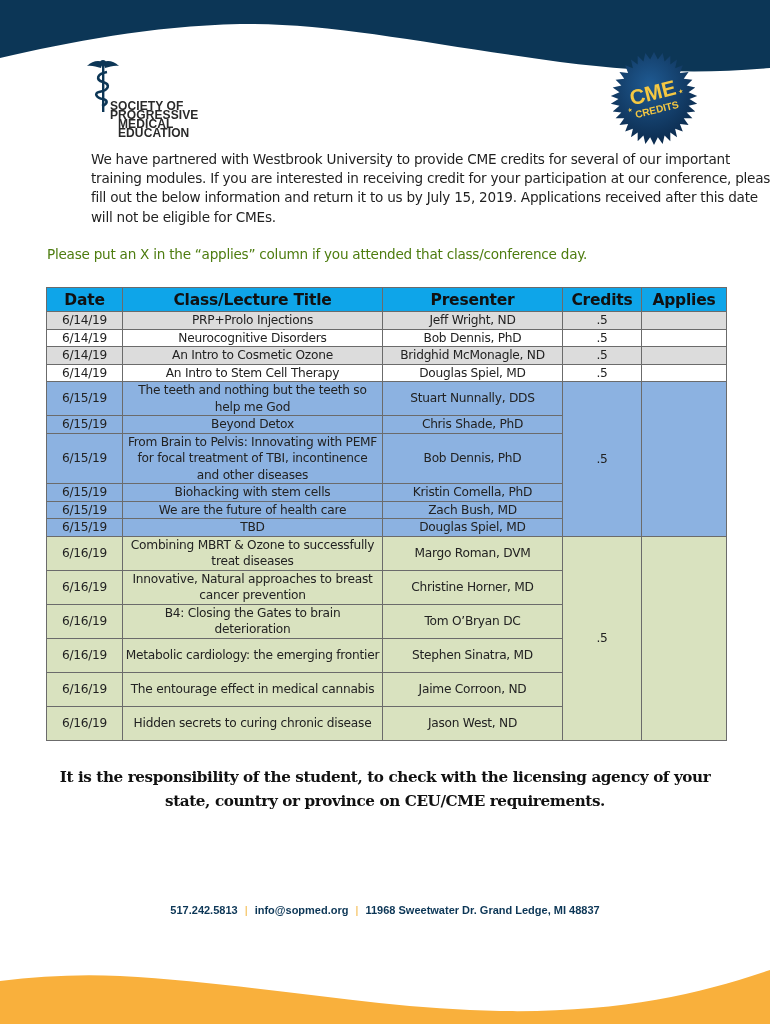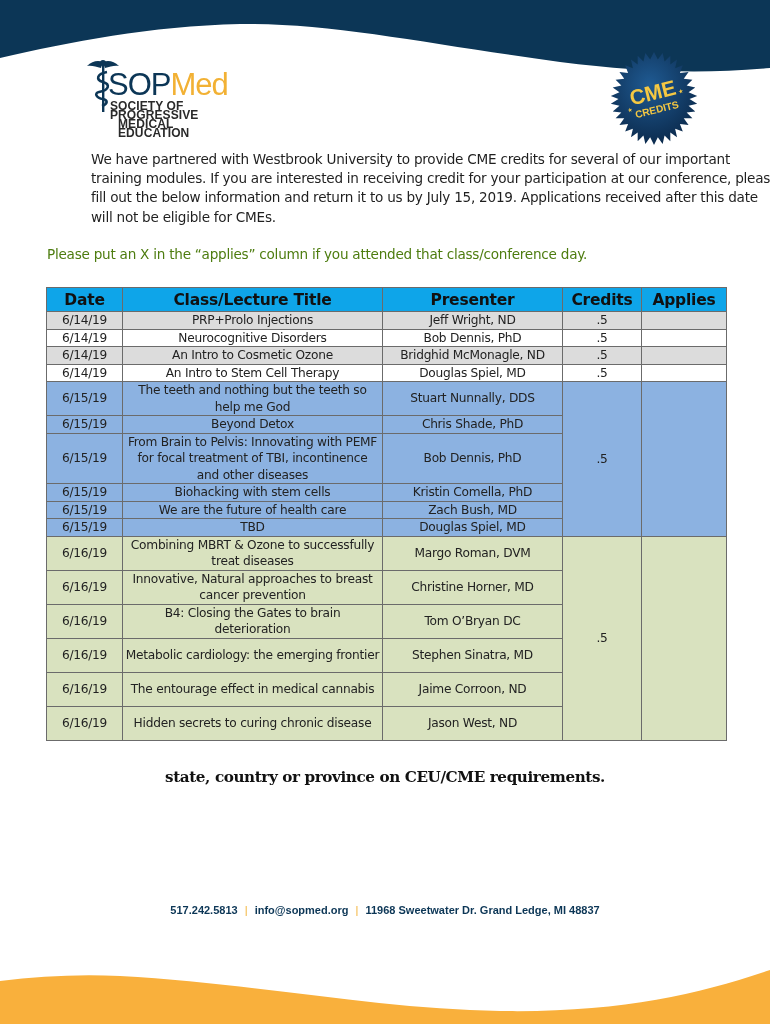--- a/index.html
+++ b/index.html
@@ -52,21 +52,20 @@
 </svg>
 
 <div class="logo">
   <svg class="caduceus" viewBox="0 0 34 56">
     <path d="M17,4 C12,2 6,3 1,8 C6,7 10,9 15,10 Z" fill="#0c3656"></path>
     <path d="M17,4 C22,2 28,3 33,8 C28,7 24,9 19,10 Z" fill="#0c3656"></path>
     <circle cx="17" cy="5" r="3" fill="#0c3656"></circle>
     <rect x="16" y="6" width="2.4" height="48" fill="#0c3656"></rect>
     <path d="M21,14 C10,16 10,22 17,24 C24,26 24,32 13,34 C8,35 10,40 17,41 C22,42 22,46 16,48" stroke="#0c3656" stroke-width="2.6" fill="none"></path>
   </svg>
-  <div class="brand"><span class="sop">SOP</span><span class="med">Med</span></div>
   <div class="tagline">
     <div>SOCIETY OF PROGRESSIVE</div>
     <div>MEDICAL EDUCATION</div>
   </div>
 </div>
 
 <svg class="badge" viewBox="0 0 100 100">
   <defs>
     <radialGradient id="bg" cx="45%" cy="35%" r="70%">
       <stop offset="0%" stop-color="#1f5a92"></stop>
@@ -195,20 +194,21 @@
     </tr>
     <tr class="day3">
       <td>6/16/19</td>
       <td>Hidden secrets to curing chronic disease</td>
       <td>Jason West, ND</td>
     </tr>
   </tbody>
 </table>
 
 <div class="disclaimer">
+  <div>It is the responsibility of the student, to check with the licensing agency of your</div>
   <div>state, country or province on CEU/CME requirements.</div>
 </div>
 
 <div class="contact">
   <span>517.242.5813</span>
   <span class="sep">|</span>
   <span>info@sopmed.org</span>
   <span class="sep">|</span>
   <span>11968 Sweetwater Dr. Grand Ledge, MI 48837</span>
 </div>

